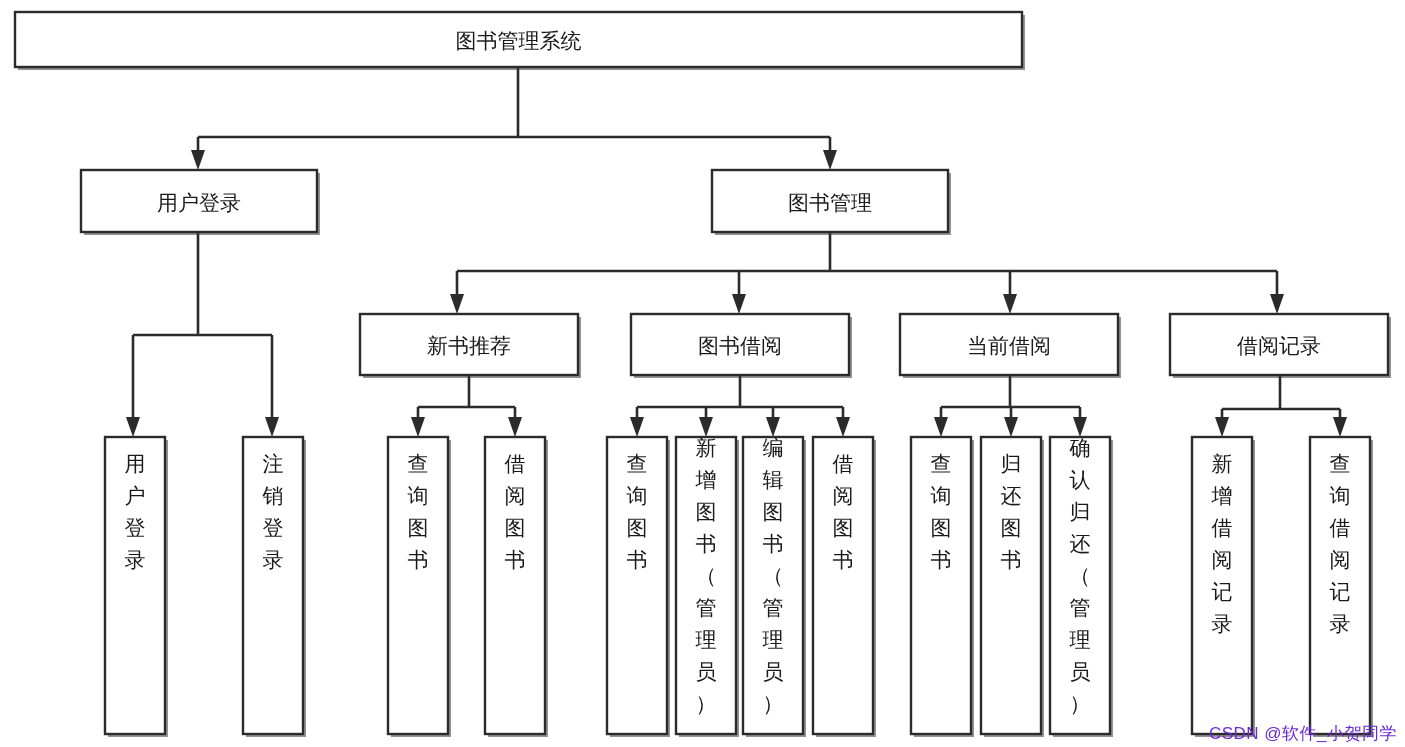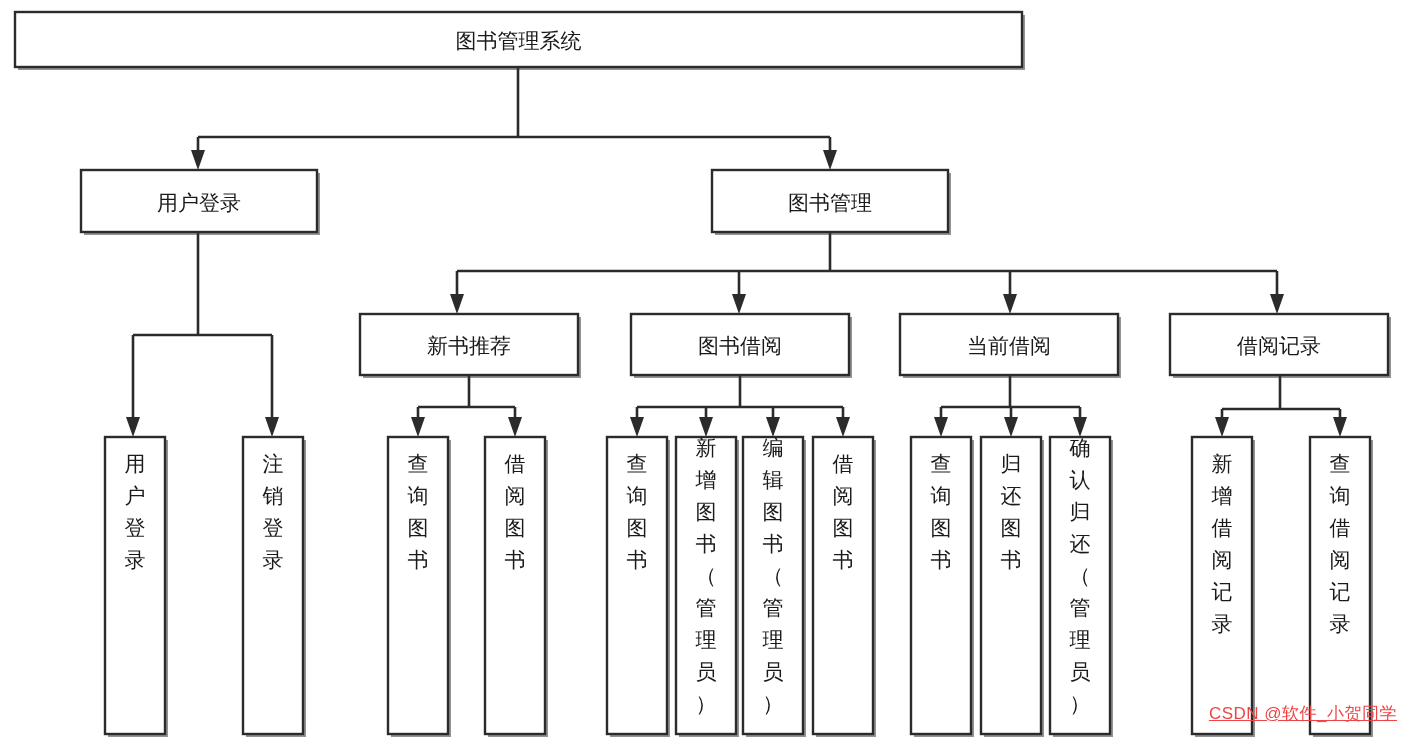--- a/index.html
+++ b/index.html
@@ -54,28 +54,27 @@
   }
   .node-label-vertical {
     fill: #1a1a1a;
     font-family: "Liberation Sans", "DejaVu Sans", sans-serif;
     font-size: 21px;
     text-anchor: middle;
   }
   .watermark {
     position: absolute;
     right: 8px;
-    bottom: 22px;
+    bottom: 2px;
     font-family: "Liberation Sans", "DejaVu Sans", sans-serif;
     font-size: 17px;
-    color: #ef4444;
+    color: #6d28d9;
     letter-spacing: 0.5px;
     user-select: none;
     white-space: nowrap;
-    text-decoration: underline;
   }
 </style>
 </head>
 <body>
 
 <div id="diagram-root">
 
   <svg class="flow" viewBox="0 0 1405 747">
     <g id="connector-layer">
         <g>

